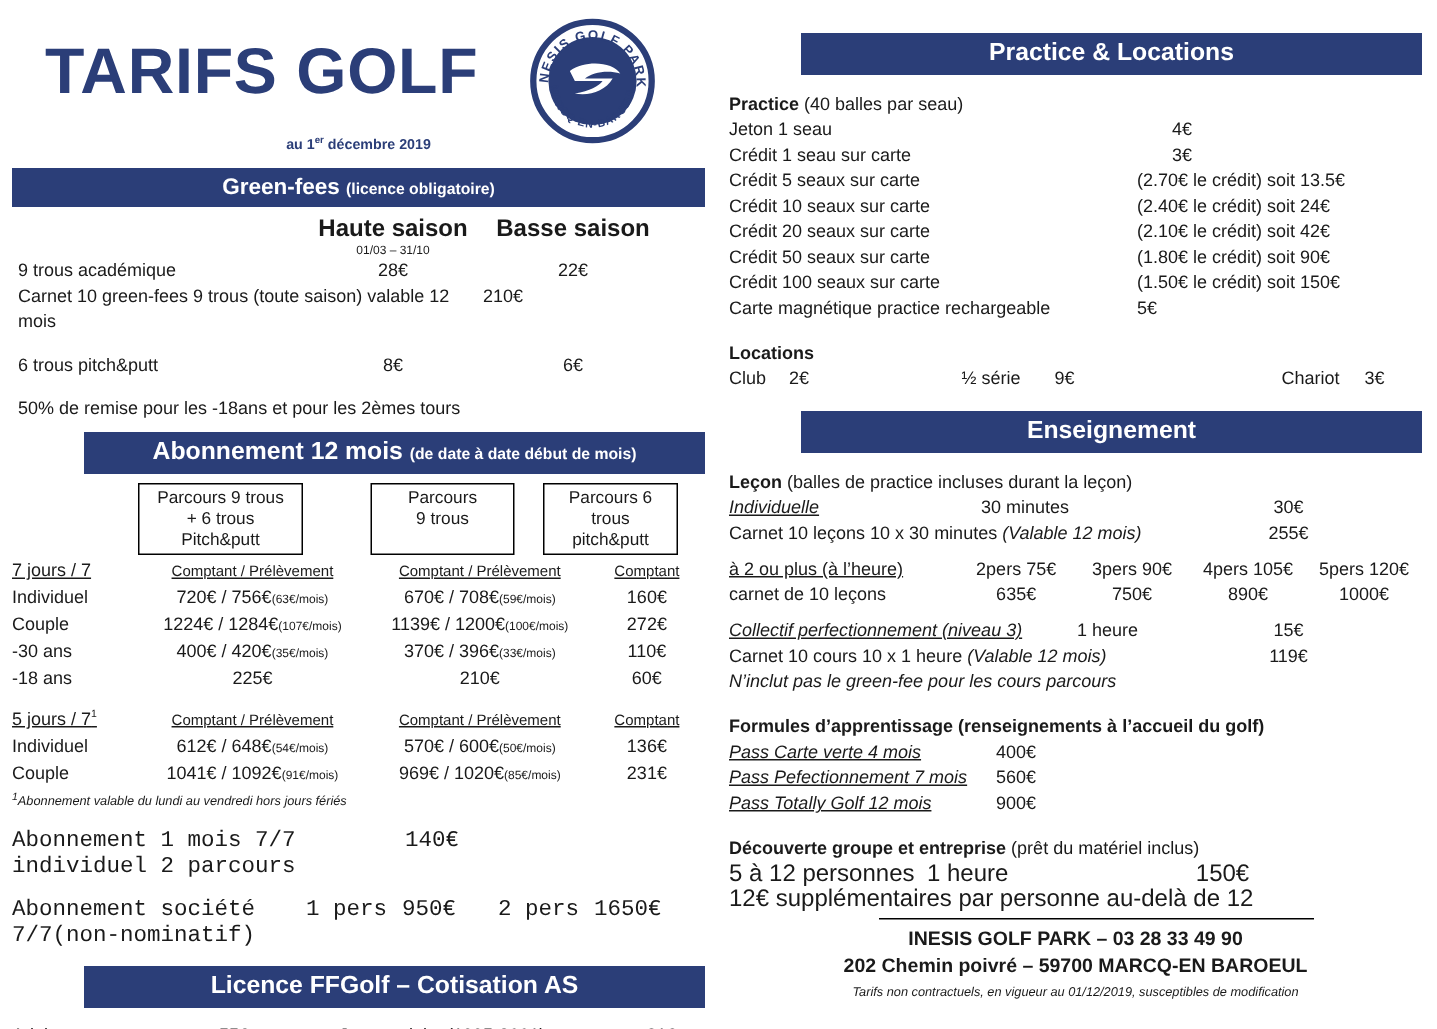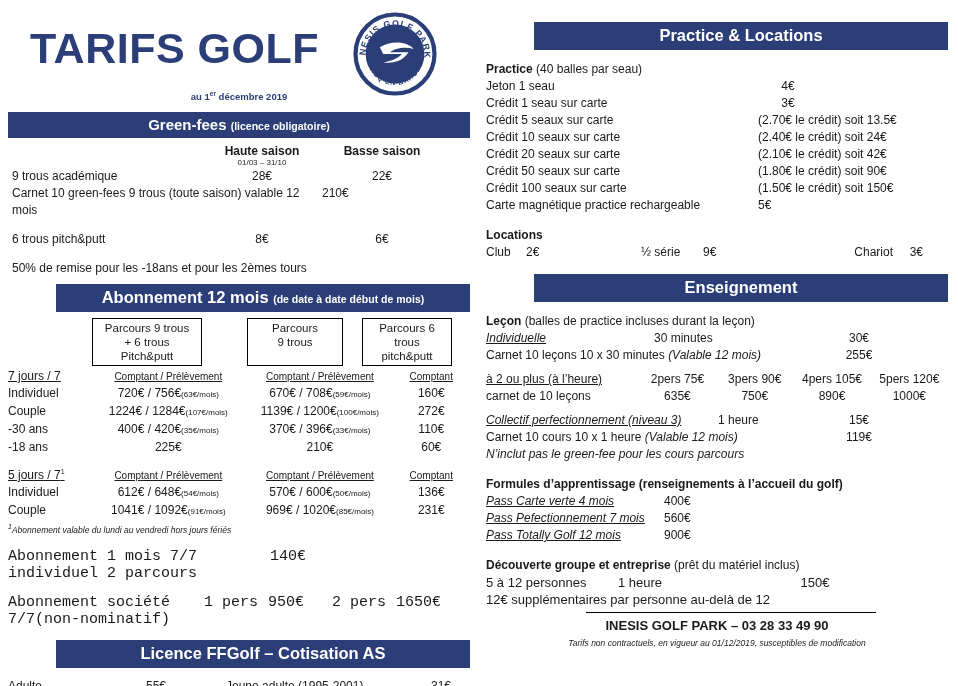--- a/index.html
+++ b/index.html
@@ -87,21 +87,21 @@
   .gap { height: 12px; }
   .gap-sm { height: 7px; }
   .gap-xs { height: 4px; }
 
   
   .gf {
     padding: 0 4px;
   }
   .gf-head {
     display: flex;
-    font-size: 12px;
+    font-size: 16px;
     font-weight: bold;
     margin-top: 2px;
   }
   .gf-label { width: 190px; }
   .gf-c1 { width: 120px; text-align: center; }
   .gf-c2 { width: 120px; text-align: center; }
   .gf-dates {
     font-size: 8px;
     font-weight: normal;
     text-align: center;
@@ -176,21 +176,21 @@
   .loc-e { width: 120px; text-align: right; }
   .loc-f { width: 30px; text-align: right; }
 
   
   .en-row { display: flex; font-size: 12px; line-height: 17px; align-items: baseline; }
   .en-a { width: 168px; }
   .en-b { width: 160px; }
   .en-c { width: 90px; text-align: center; }
   .en-wide { width: 328px; }
   .it { font-style: italic; }
-  .grp-row { display: flex; font-size: 13px; line-height: 17px; align-items: center; }
+  .grp-row { display: flex; font-size: 16px; line-height: 17px; align-items: center; }
   .grp-a { width: 132px; }
   .grp-b { width: 132px; }
   .grp-c { width: 130px; text-align: center; }
   .pass-row { display: flex; font-size: 12px; line-height: 17px; }
   .pass-a { width: 178px; }
   .pass-b { width: 70px; }
 
   
   .footer-rule {
     border-top: 1.5px solid #000;
@@ -538,16 +538,17 @@
       <div class="grp-a">5 à 12 personnes</div>
       <div class="grp-b">1 heure</div>
       <div class="grp-c">150€</div>
     </div>
     <div class="grp-row">
       <div>12€ supplémentaires par personne au-delà de 12</div>
     </div>
 
     <div class="footer-rule"></div>
     <div class="footer-line">INESIS GOLF PARK – 03 28 33 49 90</div>
+    <div class="footer-line">202 Chemin poivré – 59700 MARCQ-EN BAROEUL</div>
     <div class="footer-note">Tarifs non contractuels, en vigueur au 01/12/2019, susceptibles de modification</div>
 
   </div>
 </div>
 
 </body></html>

